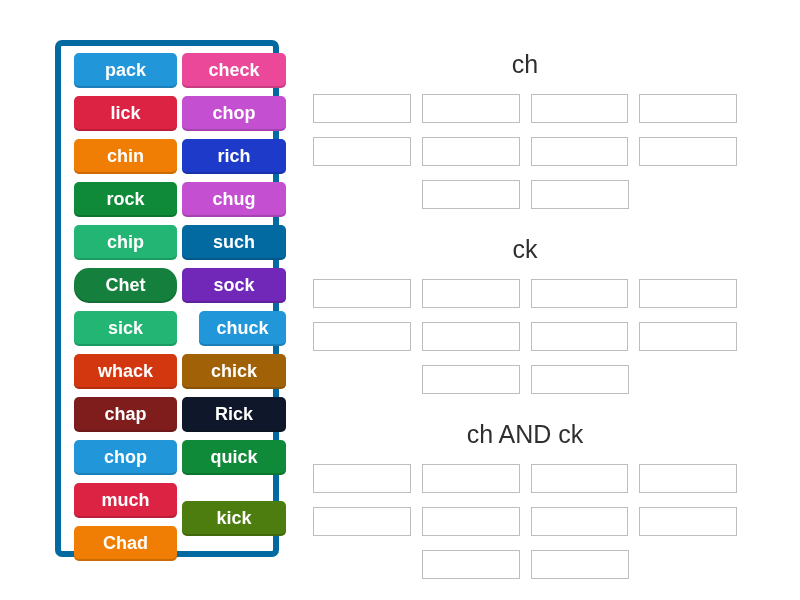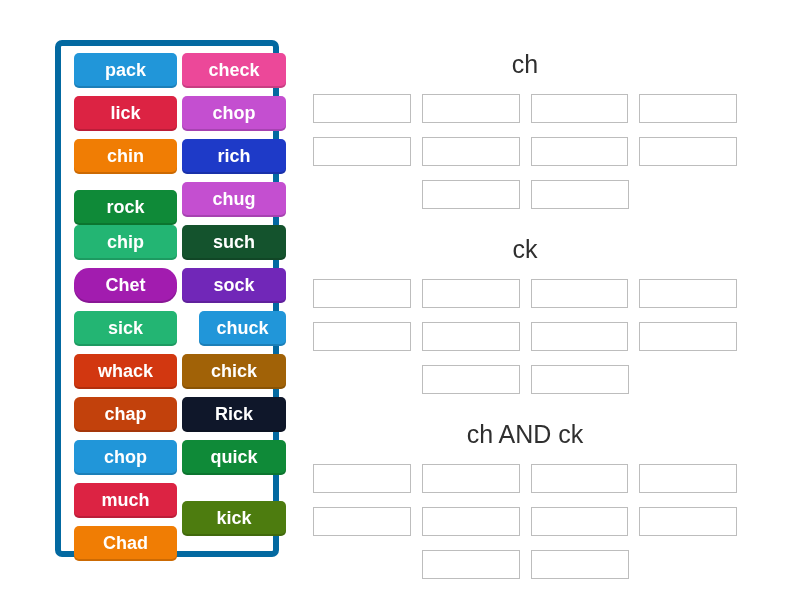--- a/index.html
+++ b/index.html
@@ -76,31 +76,31 @@
 </head>
 <body>
 
 <div class="word-bank">
     <div class="tile" style="background: rgb(33, 150, 217);">pack</div>
     <div class="tile" style="background: #ec4899;">check</div>
     <div class="tile" style="background: rgb(220, 35, 67);">lick</div>
     <div class="tile" style="background: rgb(196, 79, 208);">chop</div>
     <div class="tile" style="background: rgb(240, 125, 4);">chin</div>
     <div class="tile" style="background: rgb(30, 58, 200);">rich</div>
-    <div class="tile" style="background: rgb(15, 138, 56); margin-top: 8px;">rock</div>
+    <div class="tile" style="background: rgb(15, 138, 56);">rock</div>
     <div class="tile" style="background: rgb(196, 79, 208);">chug</div>
     <div class="tile" style="background: rgb(35, 181, 115);">chip</div>
-    <div class="tile" style="background: #14532d;">such</div>
-    <div class="tile" style="background: #a21caf; border-radius: 15px;">Chet</div>
+    <div class="tile" style="background: #0369a1;">such</div>
+    <div class="tile" style="background: #15803d; border-radius: 15px;">Chet</div>
     <div class="tile" style="background: rgb(113, 39, 184);">sock</div>
     <div class="tile" style="background: rgb(35, 181, 115);">sick</div>
     <div class="tile" style="background: rgb(33, 150, 217); margin-left: 17px;">chuck</div>
     <div class="tile" style="background: rgb(210, 55, 16);">whack</div>
     <div class="tile" style="background: #a16207;">chick</div>
-    <div class="tile" style="background: #c2410c; border-radius: 6px;">chap</div>
+    <div class="tile" style="background: #7f1d1d;">chap</div>
     <div class="tile" style="background: #0f172a;">Rick</div>
     <div class="tile" style="background: rgb(33, 150, 217);">chop</div>
     <div class="tile" style="background: rgb(15, 138, 56);">quick</div>
     <div class="tile" style="background: rgb(220, 35, 67);">much</div>
     <div class="tile" style="background: #4d7c0f; margin-top: 18px;">kick</div>
     <div class="tile" style="background: rgb(240, 125, 4);">Chad</div>
   </div>
 <div class="groups-area">
     <section class="group group-0">
       <h2 class="group-title">ch</h2>

